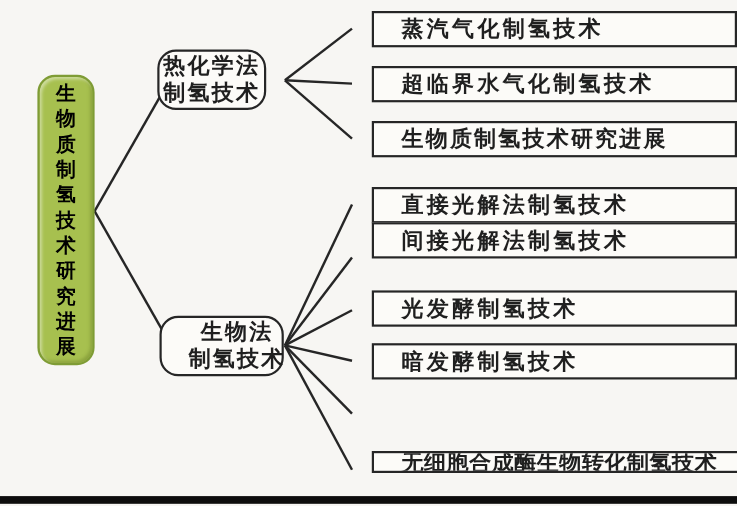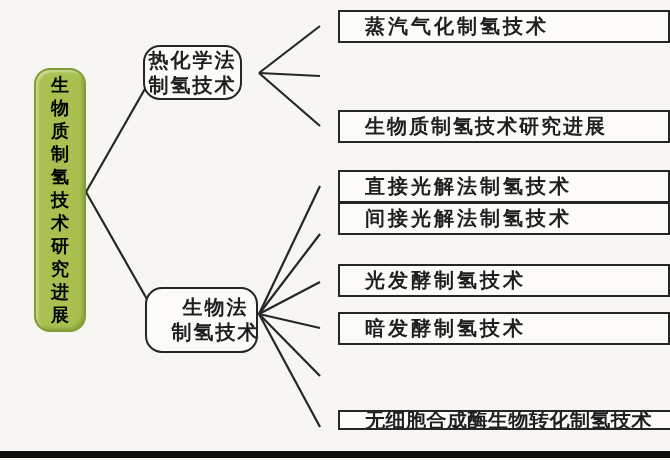--- a/index.html
+++ b/index.html
@@ -43,21 +43,21 @@
     background:var(--box-bg);
     border:2.5px solid var(--line);
     border-radius:17px;
     box-sizing:border-box;
     display:flex;flex-direction:column;align-items:center;justify-content:center;
     font-size:20px;font-weight:bold;line-height:25px;letter-spacing:2px;
     text-align:center;
   }
   .branch-node .bl{white-space:nowrap;}
   #branch-0{left:143px;top:45px;width:99px;height:55px;}
-  #branch-1{left:145px;top:287px;width:113px;height:66px;padding-left:28px;}
+  #branch-1{left:145px;top:287px;width:113px;height:55px;padding-left:28px;}
 
   .leaf-box{
     position:absolute;left:320px;width:332px;height:33px;
     background:var(--box-bg);
     border:2px solid var(--line);
     box-sizing:border-box;
     display:flex;align-items:center;
     padding-left:25px;
     font-size:20px;font-weight:bold;letter-spacing:3px;
     white-space:nowrap;overflow:hidden;margin-left:18px;
@@ -107,20 +107,21 @@
     <span class="bl">热化学法</span>
     <span class="bl">制氢技术</span>
   </div>
 
   <div class="branch-node" id="branch-1">
     <span class="bl">生物法</span>
     <span class="bl">制氢技术</span>
   </div>
 
   <div class="leaf-box" id="leaf-0">蒸汽气化制氢技术</div>
+  <div class="leaf-box" id="leaf-1">超临界水气化制氢技术</div>
   <div class="leaf-box" id="leaf-2">生物质制氢技术研究进展</div>
   <div class="leaf-box" id="leaf-3">直接光解法制氢技术</div>
   <div class="leaf-box" id="leaf-4">间接光解法制氢技术</div>
   <div class="leaf-box" id="leaf-5">光发酵制氢技术</div>
   <div class="leaf-box" id="leaf-6">暗发酵制氢技术</div>
   <div class="leaf-box" id="leaf-8">无细胞合成酶生物转化制氢技术</div>
 
   <div class="bottom-bar"></div>
 </div>
 

